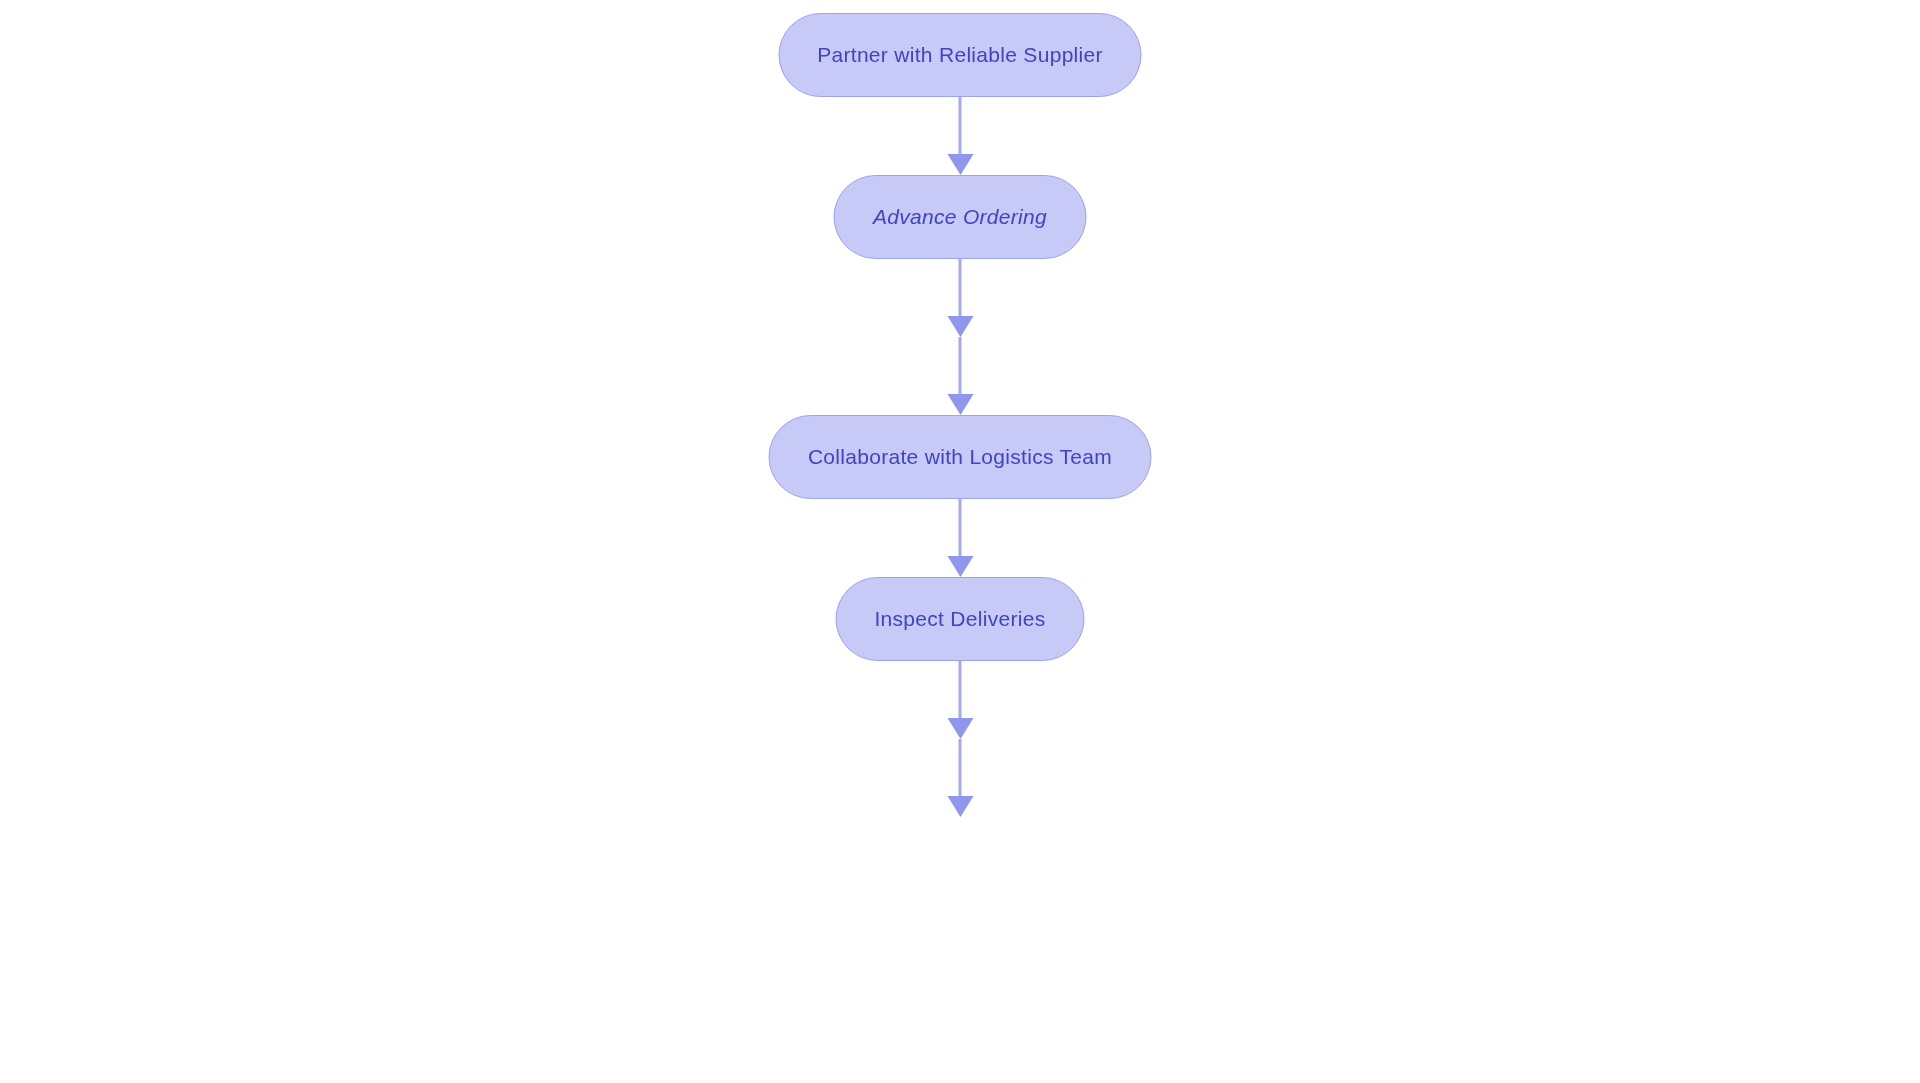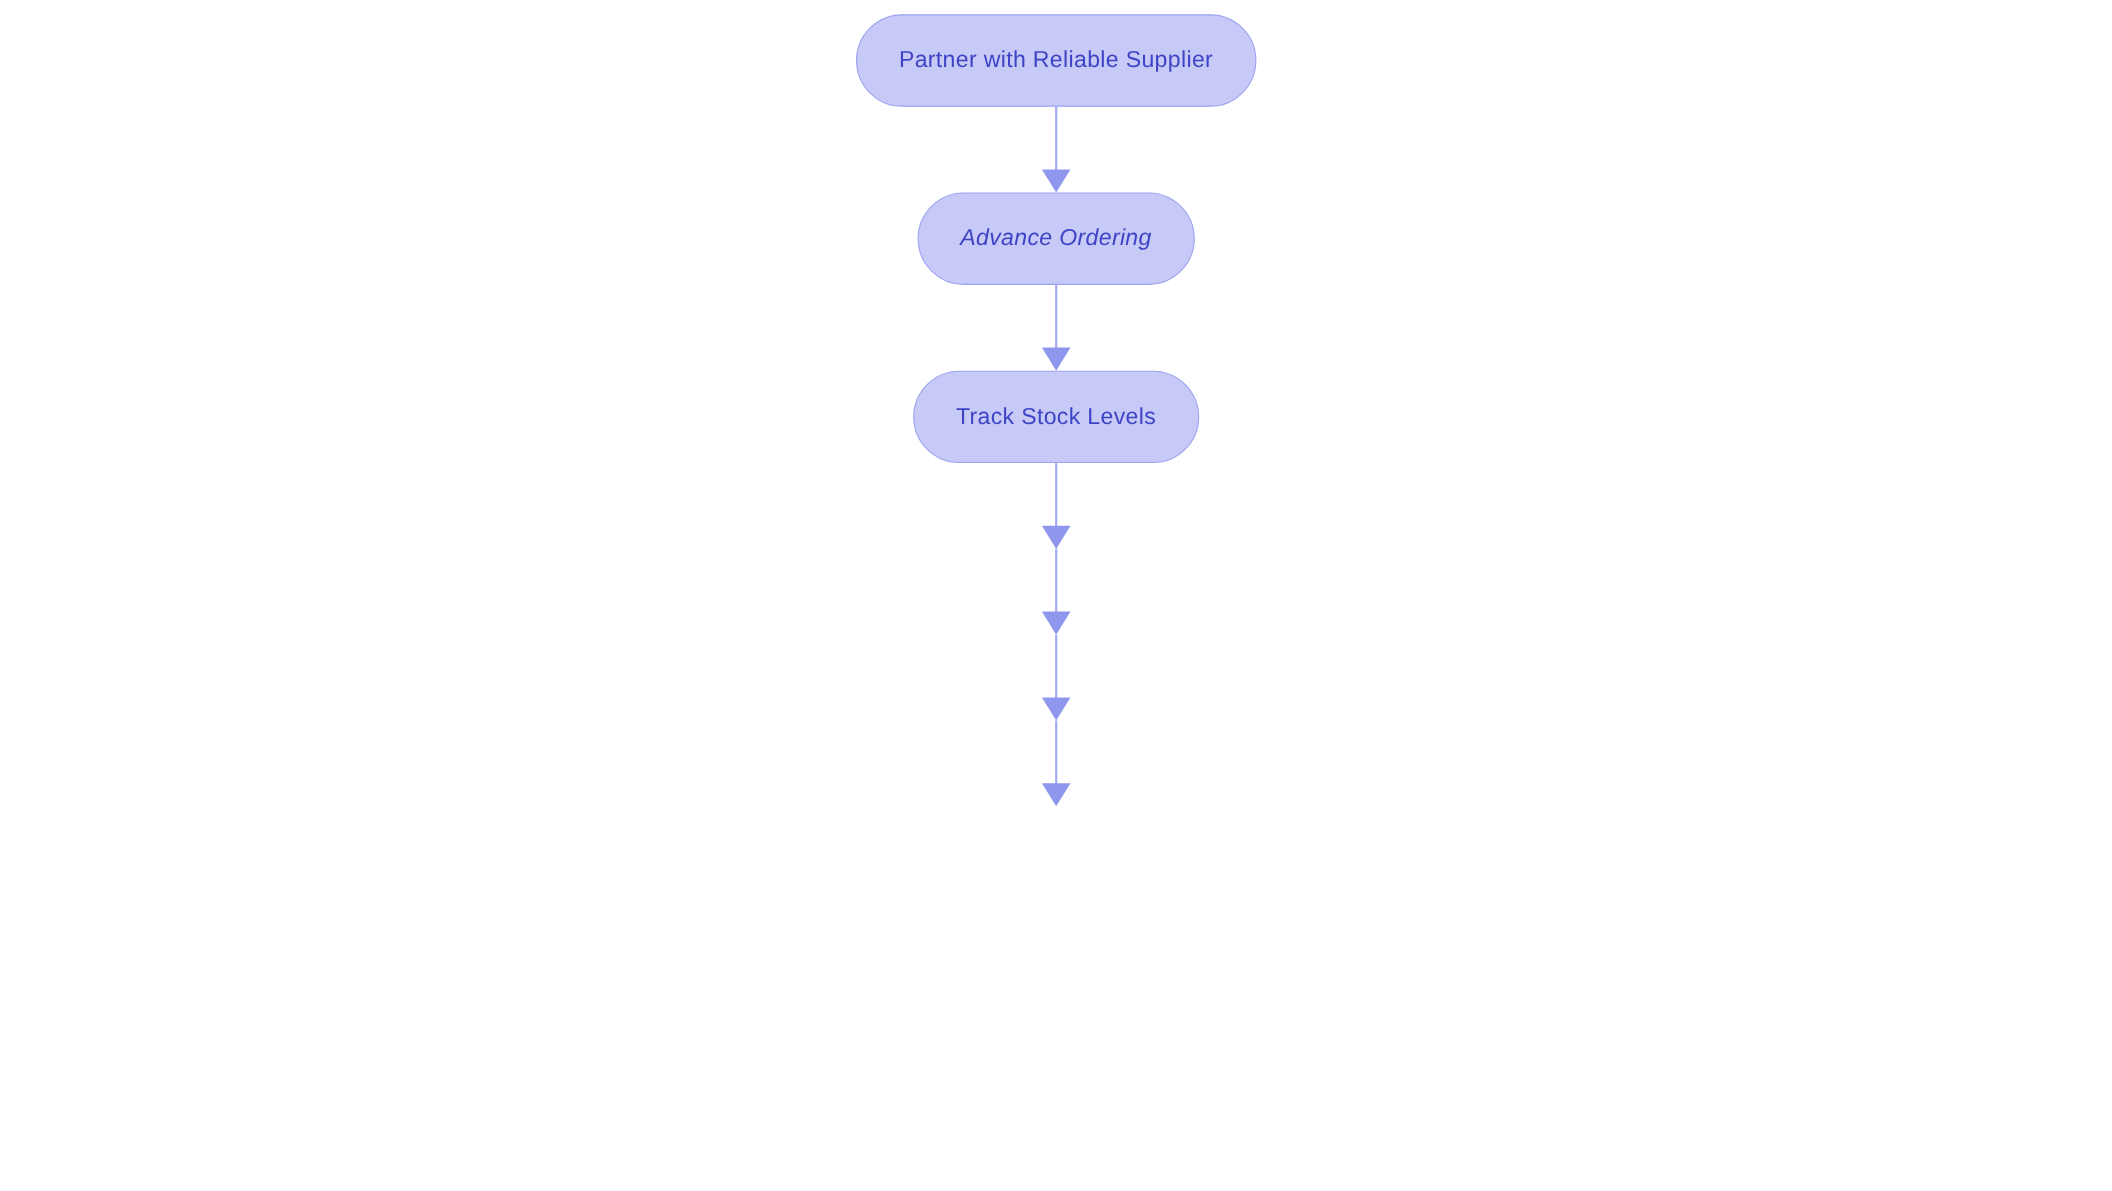--- a/index.html
+++ b/index.html
@@ -102,35 +102,38 @@
 
     <div class="node w2">
       <span class="node-label">Advance Ordering</span>
     </div>
 
     <div class="connector">
       <div class="line"></div>
       <div class="head"></div>
     </div>
 
-    <div class="node w3">
-      <span class="node-label">Track Stock Levels</span>
+
+    <div class="connector">
+      <div class="line"></div>
+      <div class="head"></div>
+    </div>
+
+    <div class="node w4">
+      <span class="node-label">Collaborate with Logistics Team</span>
     </div>
 
     <div class="connector">
       <div class="line"></div>
       <div class="head"></div>
     </div>
 
-
-    <div class="connector">
-      <div class="line"></div>
-      <div class="head"></div>
+    <div class="node w5">
+      <span class="node-label">Inspect Deliveries</span>
     </div>
-
 
     <div class="connector">
       <div class="line"></div>
       <div class="head"></div>
     </div>
 
 
     <div class="connector">
       <div class="line"></div>
       <div class="head"></div>

